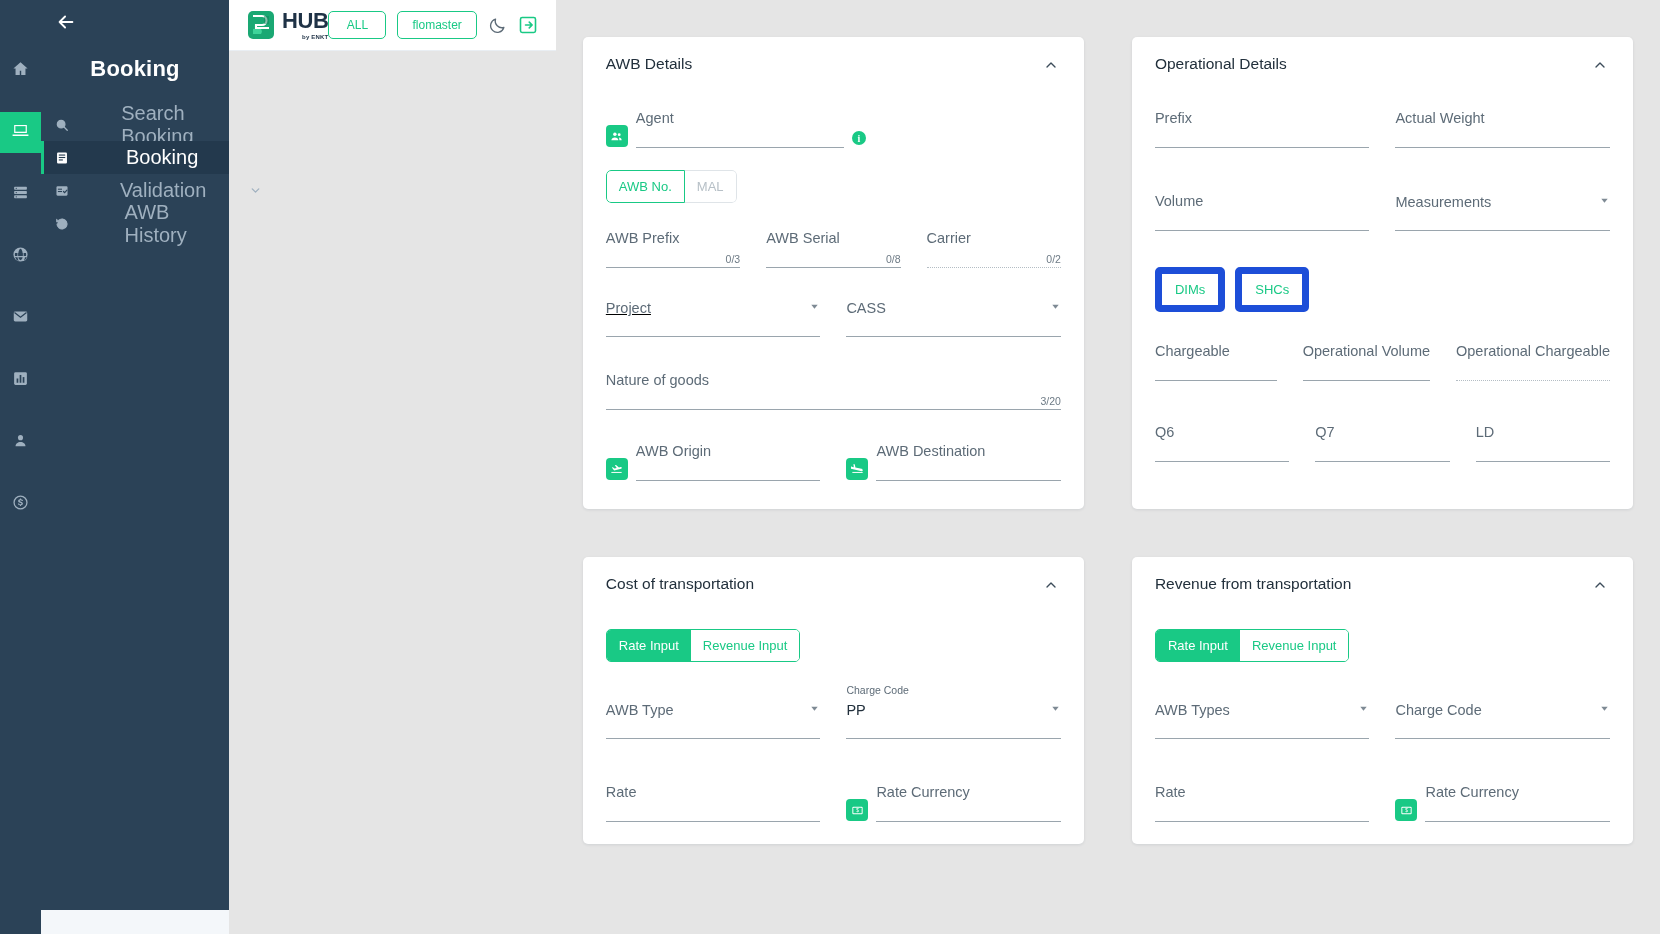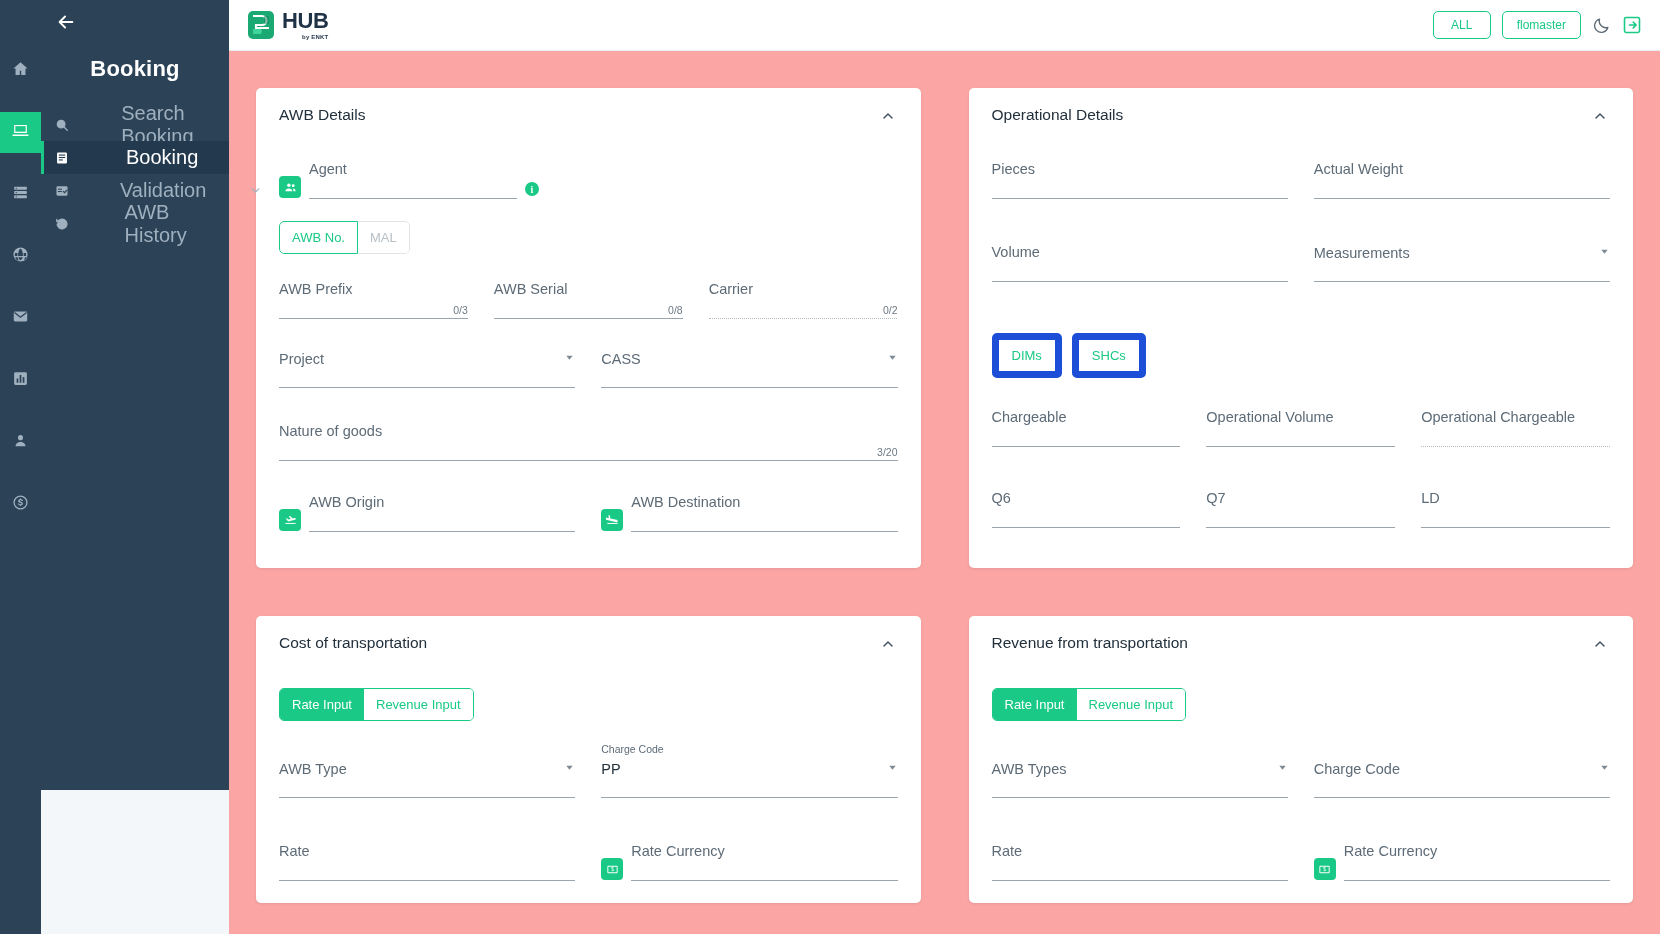--- a/index.html
+++ b/index.html
@@ -27,21 +27,21 @@
     display: flex; align-items: center; justify-content: center;
     margin-bottom: 21px;
     cursor: pointer;
   }
   .rail-item svg { fill: #9fb0bf; }
   .rail-item.active { background: #19c985; }
   .rail-item.active svg { fill: #ffffff; }
 
   
   .sidebar {
-    width: 188px; height: 790px;
+    width: 188px; height: 910px;
     background: #2b4257;
     flex-shrink: 0;
     position: relative;
     z-index: 4;
   }
   .sidebar-back {
     height: 48px;
     display: flex; align-items: center;
     padding-left: 14px;
     cursor: pointer;
@@ -78,22 +78,22 @@
     content: ""; position: absolute; left: 0; top: 0;
     width: 3px; height: 100%; background: #19c985;
   }
   .nav-item.active .nav-ico svg { fill: #ffffff; }
   .nav-chevron { margin-left: auto; margin-right: 14px; }
   .nav-chevron svg { stroke: #9fb0bf; fill: none; }
 
   
   .main {
     flex: 1; height: 934px;
-    display: flex; flex-direction: column;
-    background: #fca5a5;
+    display: flex; 
+    background: #e5e5e5;
     overflow: hidden;
   }
   .topbar {
     height: 51px;
     background: #ffffff;
     display: flex; align-items: center;
     padding: 0 18px 0 18px;
     flex-shrink: 0;
     border-bottom: 1px solid #e9eef3;
   }
@@ -462,21 +462,21 @@
         <div class="field">
           <div class="field-line dotted">
             <span class="field-label">Carrier</span>
           </div>
           <span class="counter">0/2</span>
         </div>
       </div>
 
       <div class="row" style="margin-bottom:34px;">
         <div class="field">
-          <div class="field-line" style="display:flex;align-items:flex-end;">
+          <div class="field-line" style="display:flex;align-items:flex-end;text-decoration:underline;">
             <span class="field-label">Project</span>
             <span class="caret" style="margin-left:auto;">
               <svg width="11" height="11" viewBox="0 0 24 24">
                   <path d="M5 8h14l-7 9z"></path>
                 </svg>
             </span>
           </div>
         </div>
         <div class="field">
           <div class="field-line" style="display:flex;align-items:flex-end;">
@@ -535,31 +535,31 @@
         <span class="collapse-btn">
           <svg width="16" height="16" viewBox="0 0 24 24" stroke-width="2" stroke-linecap="round" stroke-linejoin="round">
               <path d="M6 15l6-6 6 6"></path>
             </svg>
         </span>
       </div>
 
       <div class="row" style="margin-bottom:44px;">
         <div class="field">
           <div class="field-line">
-            <span class="field-label">Pieces</span>
+            <span class="field-label">Prefix</span>
           </div>
         </div>
         <div class="field">
           <div class="field-line">
             <span class="field-label">Actual Weight</span>
           </div>
         </div>
       </div>
 
-      <div class="row" style="margin-bottom:51px;align-items:flex-end;">
+      <div class="row" style="margin-bottom:36px;align-items:flex-end;">
         <div class="field">
           <div class="field-line">
             <span class="field-label">Volume</span>
           </div>
         </div>
         <div class="field">
           <div class="field-line" style="display:flex;align-items:flex-end;">
             <span class="field-label">Measurements</span>
             <span class="caret" style="margin-left:auto;">
               <svg width="11" height="11" viewBox="0 0 24 24">

